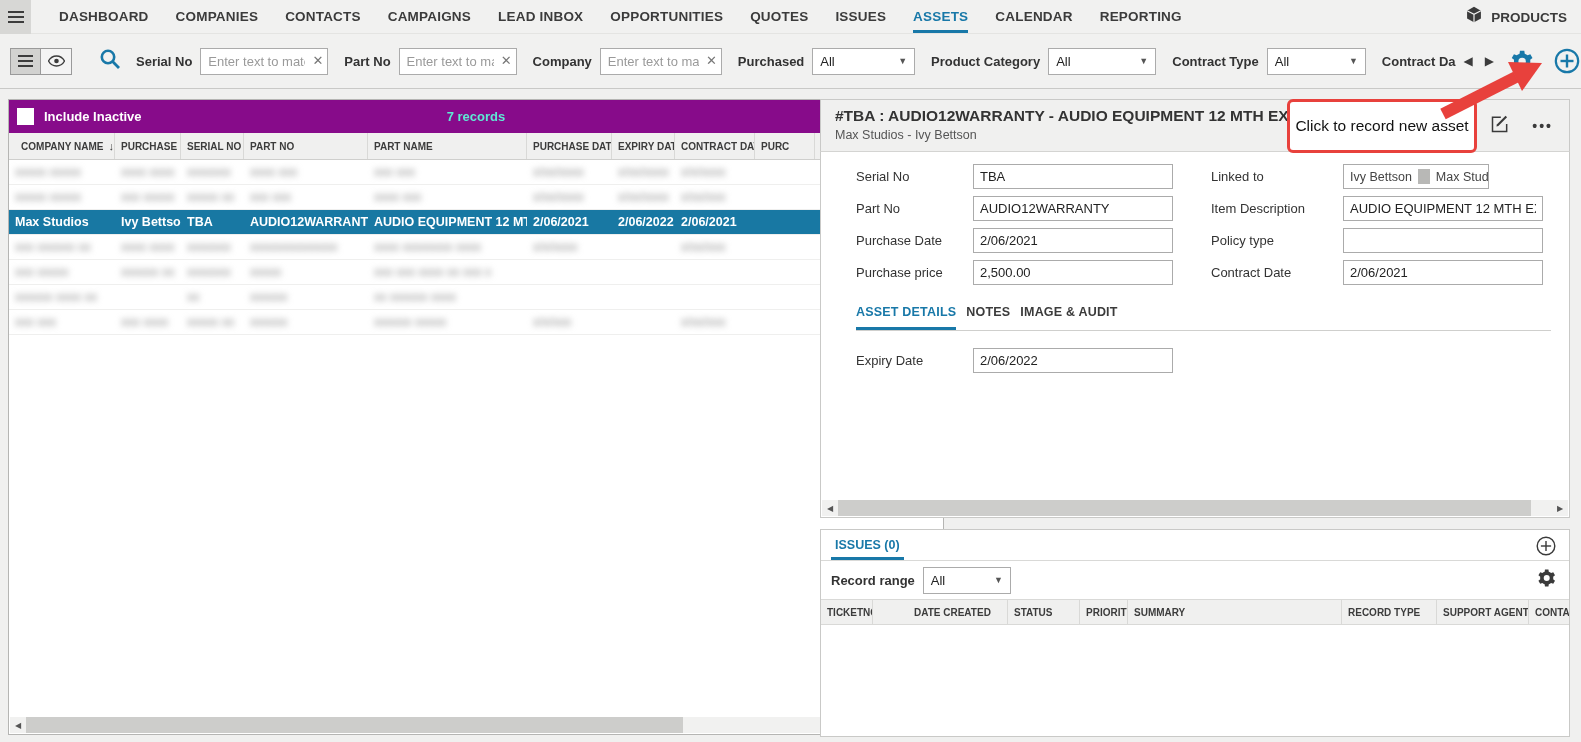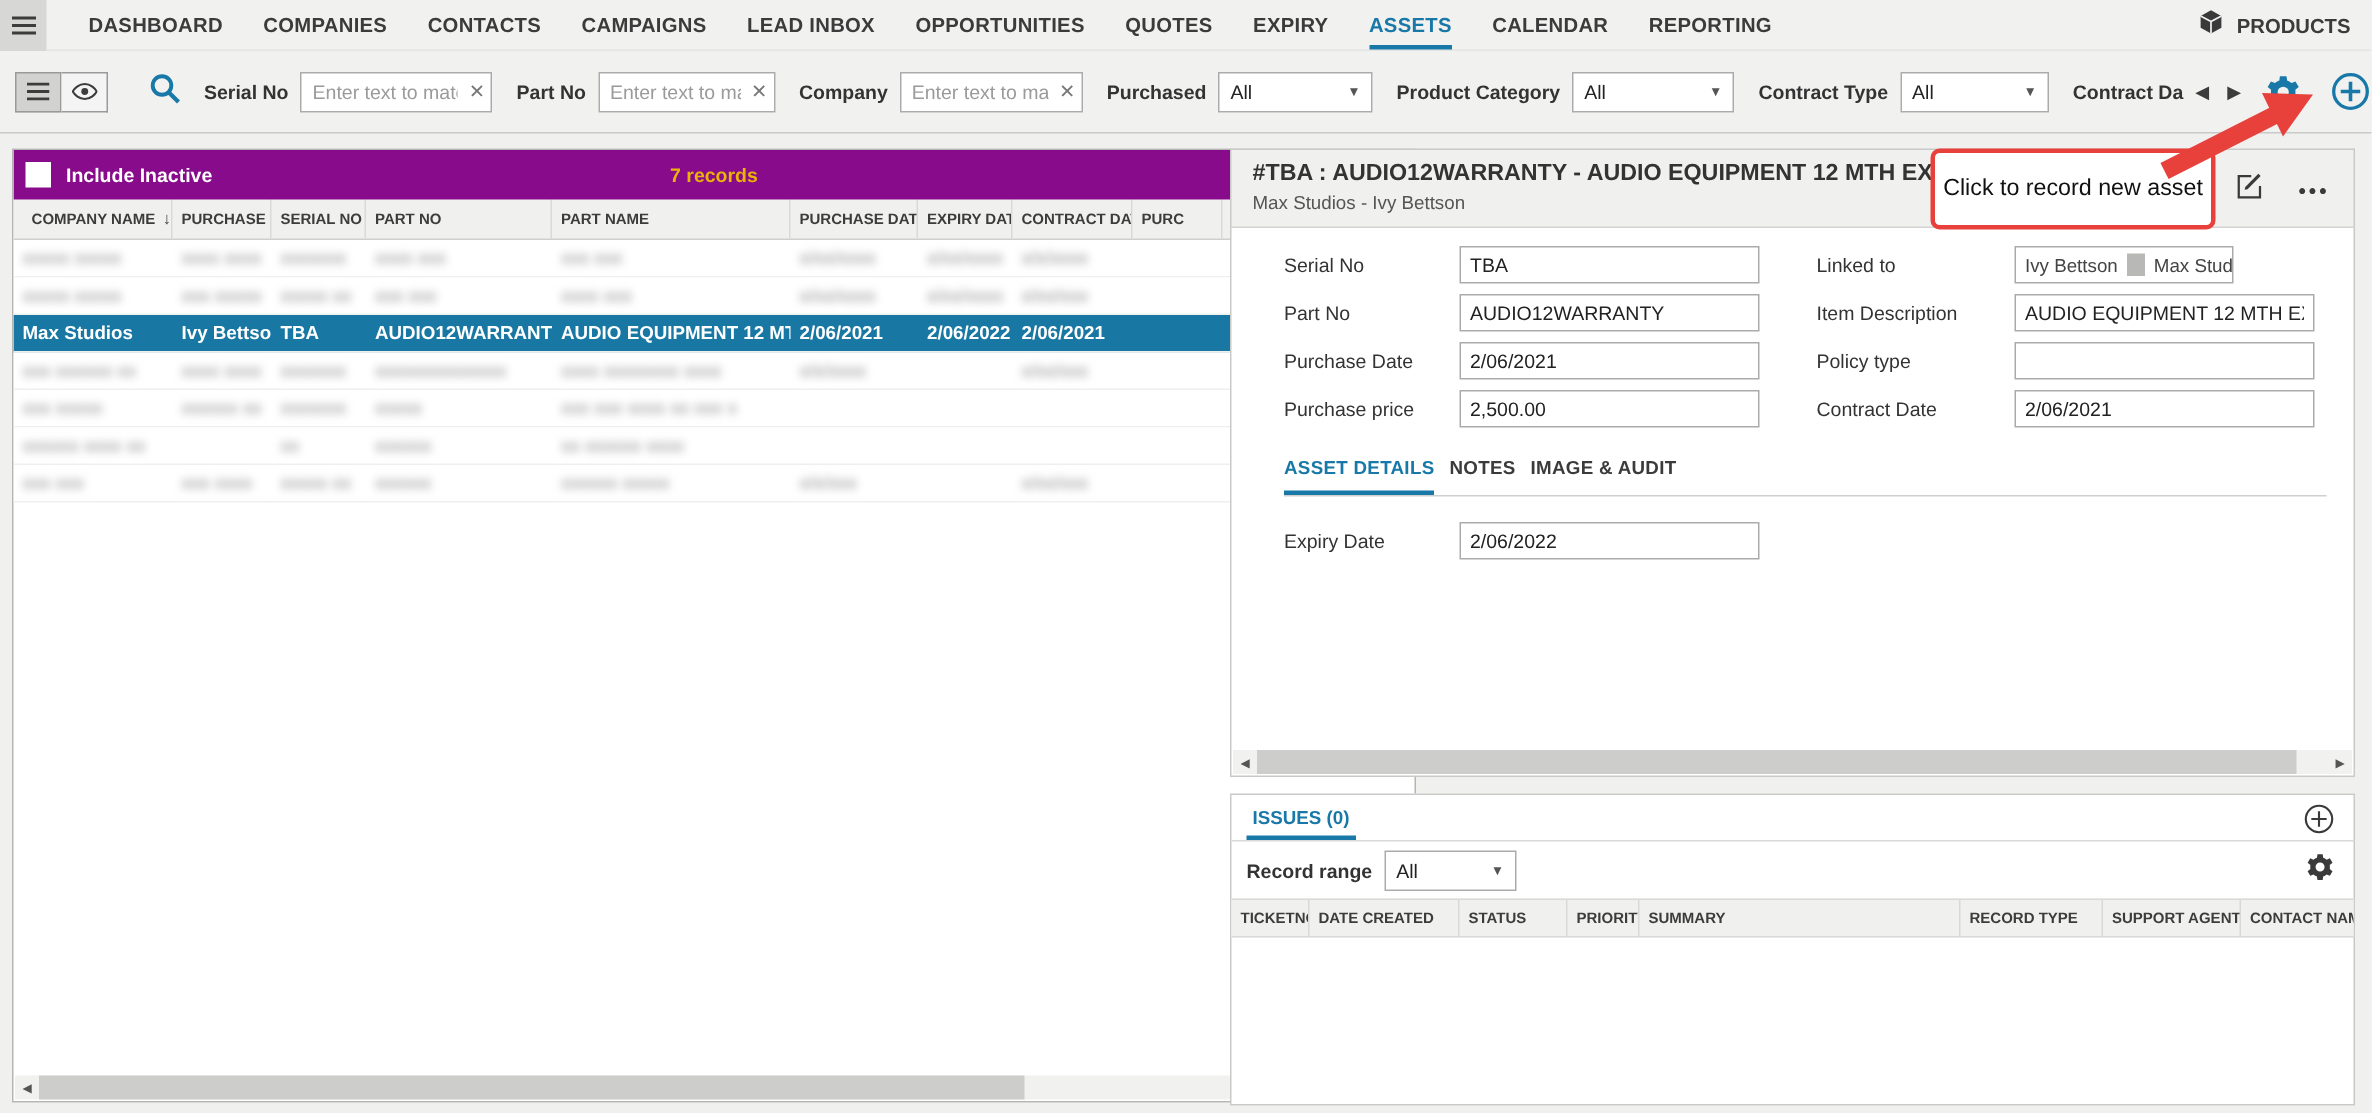--- a/index.html
+++ b/index.html
@@ -41,21 +41,21 @@
   .caret { font-size:9px; color:#555; margin-left:8px; }
   .pager { display:flex; gap:12px; margin-right:16px; font-size:12px; color:#3c3c3c; cursor:pointer; }
   .icon-btn { cursor:pointer; display:flex; align-items:center; }
 
   
   .list-panel { position:absolute; left:8px; top:99px; width:936px; height:636px;
     background:#fff; border:1px solid #b5b5b3; overflow:hidden; }
   .purple-bar { height:33px; background:#870b8a; display:flex; align-items:center; position:relative; }
   .pb-check { width:17px; height:17px; background:#fff; margin-left:8px; cursor:pointer; }
   .pb-label { color:#fff; font-size:13px; font-weight:700; margin-left:10px; }
-  .pb-count { position:absolute; left:0; right:0; text-align:center; color:#eab308; font-size:13px; font-weight:700; pointer-events:none; }
+  .pb-count { position:absolute; left:0; right:0; text-align:center; color:#5eead4; font-size:13px; font-weight:700; pointer-events:none; }
   .pb-icons { position:absolute; right:12px; display:flex; gap:20px; }
   .grid-head { height:27px; background:#f0f0ef; border-bottom:1px solid #cfcfcd; display:flex; }
   .gh-cell { font-size:10px; font-weight:700; color:#3c3c3c; display:flex; align-items:center;
     padding-left:6px; border-right:1px solid #d9d9d7; overflow:hidden; white-space:nowrap; cursor:pointer; }
   .sort-arrow { font-size:11px; margin-left:5px; font-weight:400; }
   .grid-row { height:25px; display:flex; border-bottom:1px solid #efefee; cursor:pointer; background:#fff; }
   .gr-cell { font-size:12.5px; color:#333; display:flex; align-items:center; padding-left:6px;
     overflow:hidden; white-space:nowrap; }
   .grid-row.selected { background:#1878a3; }
   .grid-row.selected .gr-cell { color:#fff; font-weight:600; }
@@ -129,21 +129,21 @@
       </div>
   </div>
   <div class="nav-items">
       <div class="nav-item">DASHBOARD</div>
       <div class="nav-item">COMPANIES</div>
       <div class="nav-item">CONTACTS</div>
       <div class="nav-item">CAMPAIGNS</div>
       <div class="nav-item">LEAD INBOX</div>
       <div class="nav-item">OPPORTUNITIES</div>
       <div class="nav-item">QUOTES</div>
-      <div class="nav-item">EXPIRY</div>
+      <div class="nav-item">ISSUES</div>
       <div class="nav-item active">ASSETS</div>
       <div class="nav-item">CALENDAR</div>
       <div class="nav-item">REPORTING</div>
     </div>
   <div class="nav-right">
     <span>
       <svg width="20" height="20" viewBox="0 0 24 24">
           <path d="M12 2.2l8.3 4.6v9.4L12 20.8l-8.3-4.6V6.8L12 2.2z" fill="#3a3a3a"></path>
           <path d="M12 11.2v9.6M3.7 6.8l8.3 4.4 8.3-4.4" stroke="#f1f1f0" stroke-width="1.4" fill="none"></path>
         </svg>
@@ -444,21 +444,21 @@
       <span class="caret">▼</span>
     </div>
     <span class="iss-gear">
       <svg width="20" height="20" viewBox="0 0 24 24" fill="#3a3a3a">
           <path fill-rule="evenodd" d="M19.4 13.6c.07-.52.1-1.05.1-1.6s-.03-1.08-.1-1.6l2.2-1.72-2.1-3.63-2.6 1.05a8 8 0 0 0-2.76-1.6L13.75 1.7h-4.2l-.39 2.8a8 8 0 0 0-2.76 1.6L3.8 5.05 1.7 8.68l2.2 1.72c-.07.52-.1 1.05-.1 1.6s.03 1.08.1 1.6l-2.2 1.72 2.1 3.63 2.6-1.05a8 8 0 0 0 2.76 1.6l.39 2.8h4.2l.39-2.8a8 8 0 0 0 2.76-1.6l2.6 1.05 2.1-3.63-2.2-1.72zM11.65 15.6a3.6 3.6 0 1 1 0-7.2 3.6 3.6 0 0 1 0 7.2z"></path>
         </svg>
     </span>
   </div>
   <div class="iss-head">
       <div class="gh-cell" style="width: 52px; flex: 0 0 auto;">TICKETNO</div>
-      <div class="gh-cell" style="width: 100px; flex: 0 0 auto;">DATE CREATED</div>
+      <div class="gh-cell" style="width: 100px; flex: 0 0 auto; margin-left: 35px;">DATE CREATED</div>
       <div class="gh-cell" style="width: 72px; flex: 0 0 auto;">STATUS</div>
       <div class="gh-cell" style="width: 48px; flex: 0 0 auto;">PRIORITY</div>
       <div class="gh-cell" style="width: 214px; flex: 0 0 auto;">SUMMARY</div>
       <div class="gh-cell" style="width: 95px; flex: 0 0 auto;">RECORD TYPE</div>
       <div class="gh-cell" style="width: 92px; flex: 0 0 auto;">SUPPORT AGENT</div>
       <div class="gh-cell" style="width: 90px; flex: 0 0 auto;">CONTACT NAM</div>
     </div>
 </div>
 
 <div class="callout">

